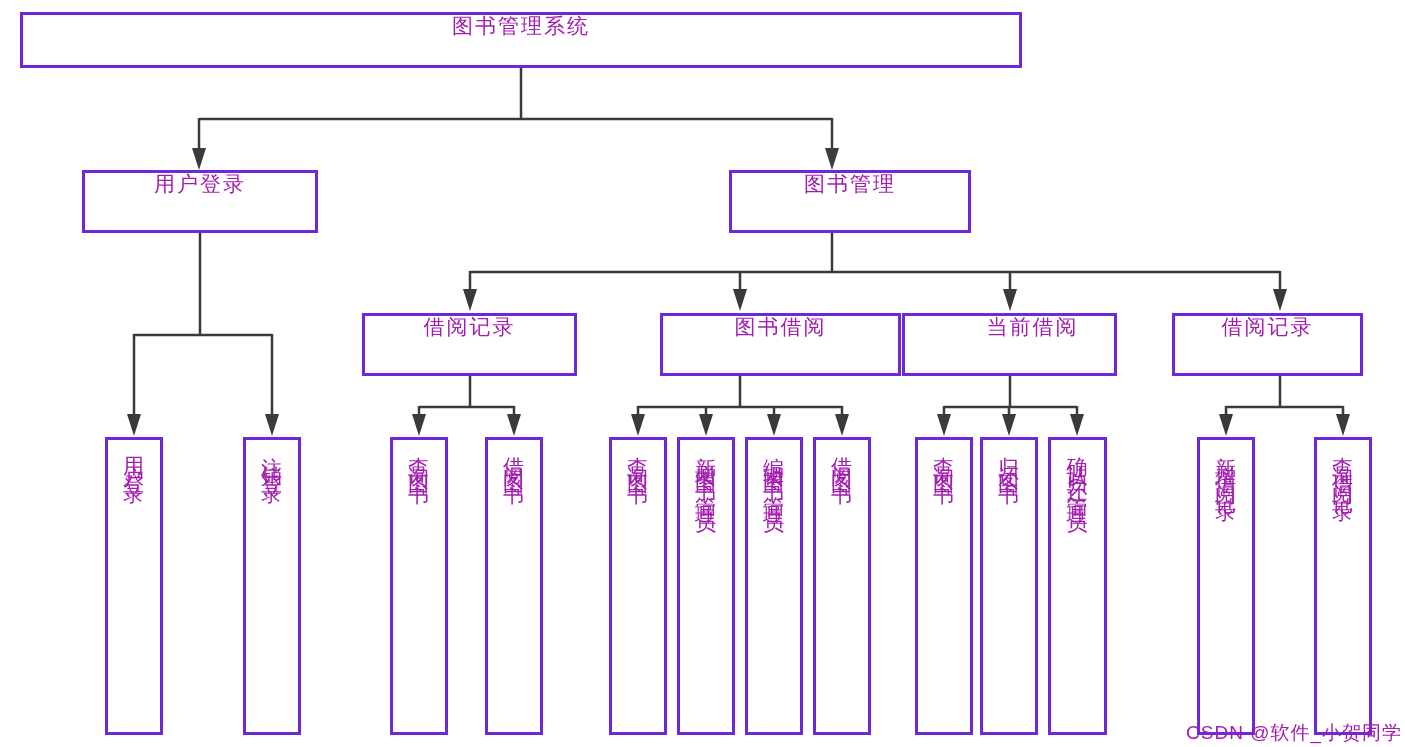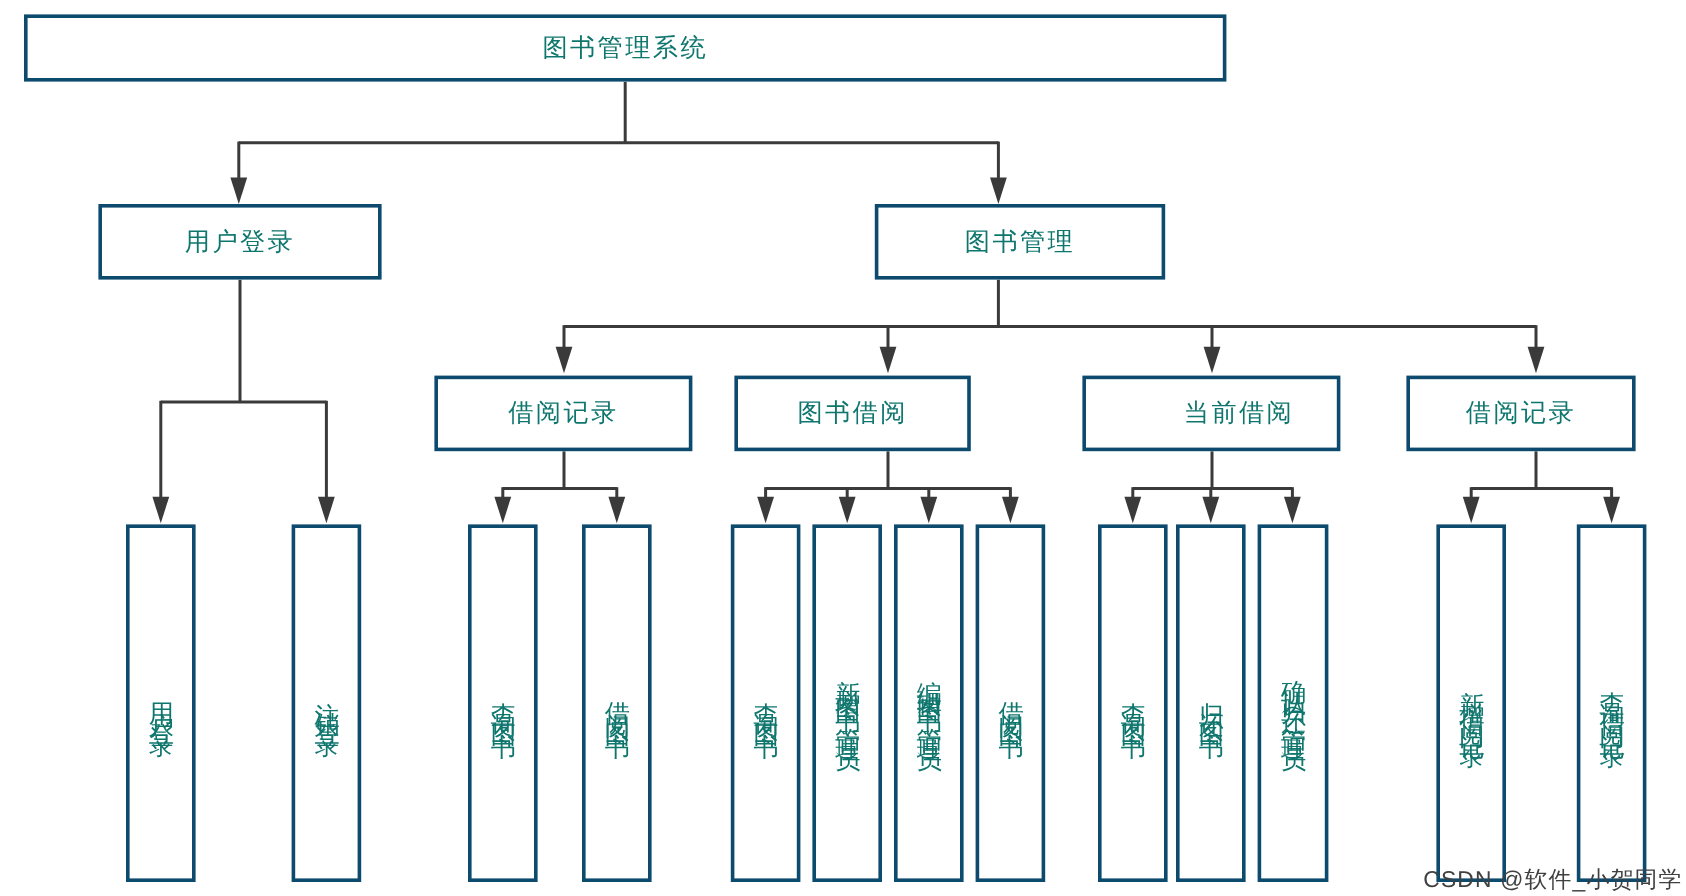--- a/index.html
+++ b/index.html
@@ -9,27 +9,26 @@
     background:#ffffff;
     font-family:"Liberation Sans","DejaVu Sans",sans-serif;
     overflow:hidden;
   }
   #connectors{
     position:absolute;left:0;top:0;z-index:0;
   }
   .node{
     position:absolute;
     box-sizing:border-box;
-    border:3px solid #0c4a6e;
+    border:3px solid #6d28d9;
     background:#ffffff;
     display:flex;
-    align-items:center;
     justify-content:center;
     z-index:1;
-    color:#0f766e;
+    color:#a21caf;
   }
   .h-label{
     font-size:21px;
     letter-spacing:2px;
     line-height:1;
     white-space:nowrap;
   }
   .leaf{
     width:58px;height:298px;top:437px;
   }
@@ -40,21 +39,21 @@
     letter-spacing:9px;
     line-height:1;
   }
   .v-label.long{letter-spacing:8px;}
   #watermark{
     position:absolute;
     z-index:2;
     top:720px;right:3px;
     font-size:19px;
     letter-spacing:1px;
-    color:#404040;
+    color:#a21caf;
     white-space:nowrap;
   }
 </style>
 </head>
 <body>
 
 <div id="stage">
 
   <svg id="connectors" width="1405" height="747" viewBox="0 0 1405 747">
     <g stroke="#3a3a3a" stroke-width="2.5" fill="none">
@@ -144,21 +143,21 @@
   <div class="node" style="left:82px;top:170px;width:236px;height:63px;">
     <span class="h-label">用户登录</span>
   </div>
   <div class="node" style="left:729px;top:170px;width:242px;height:63px;">
     <span class="h-label">图书管理</span>
   </div>
 
   <div class="node" style="left:362px;top:313px;width:215px;height:63px;">
     <span class="h-label">借阅记录</span>
   </div>
-  <div class="node" style="left:612px;top:313px;width:197px;height:63px;">
+  <div class="node" style="left:660px;top:313px;width:241px;height:63px;">
     <span class="h-label">图书借阅</span>
   </div>
   <div class="node" style="left:902px;top:313px;width:215px;height:63px;padding-left:46px;">
     <span class="h-label">当前借阅</span>
   </div>
   <div class="node" style="left:1172px;top:313px;width:191px;height:63px;">
     <span class="h-label">借阅记录</span>
   </div>
 
   <div class="node leaf" style="left:105px;">

